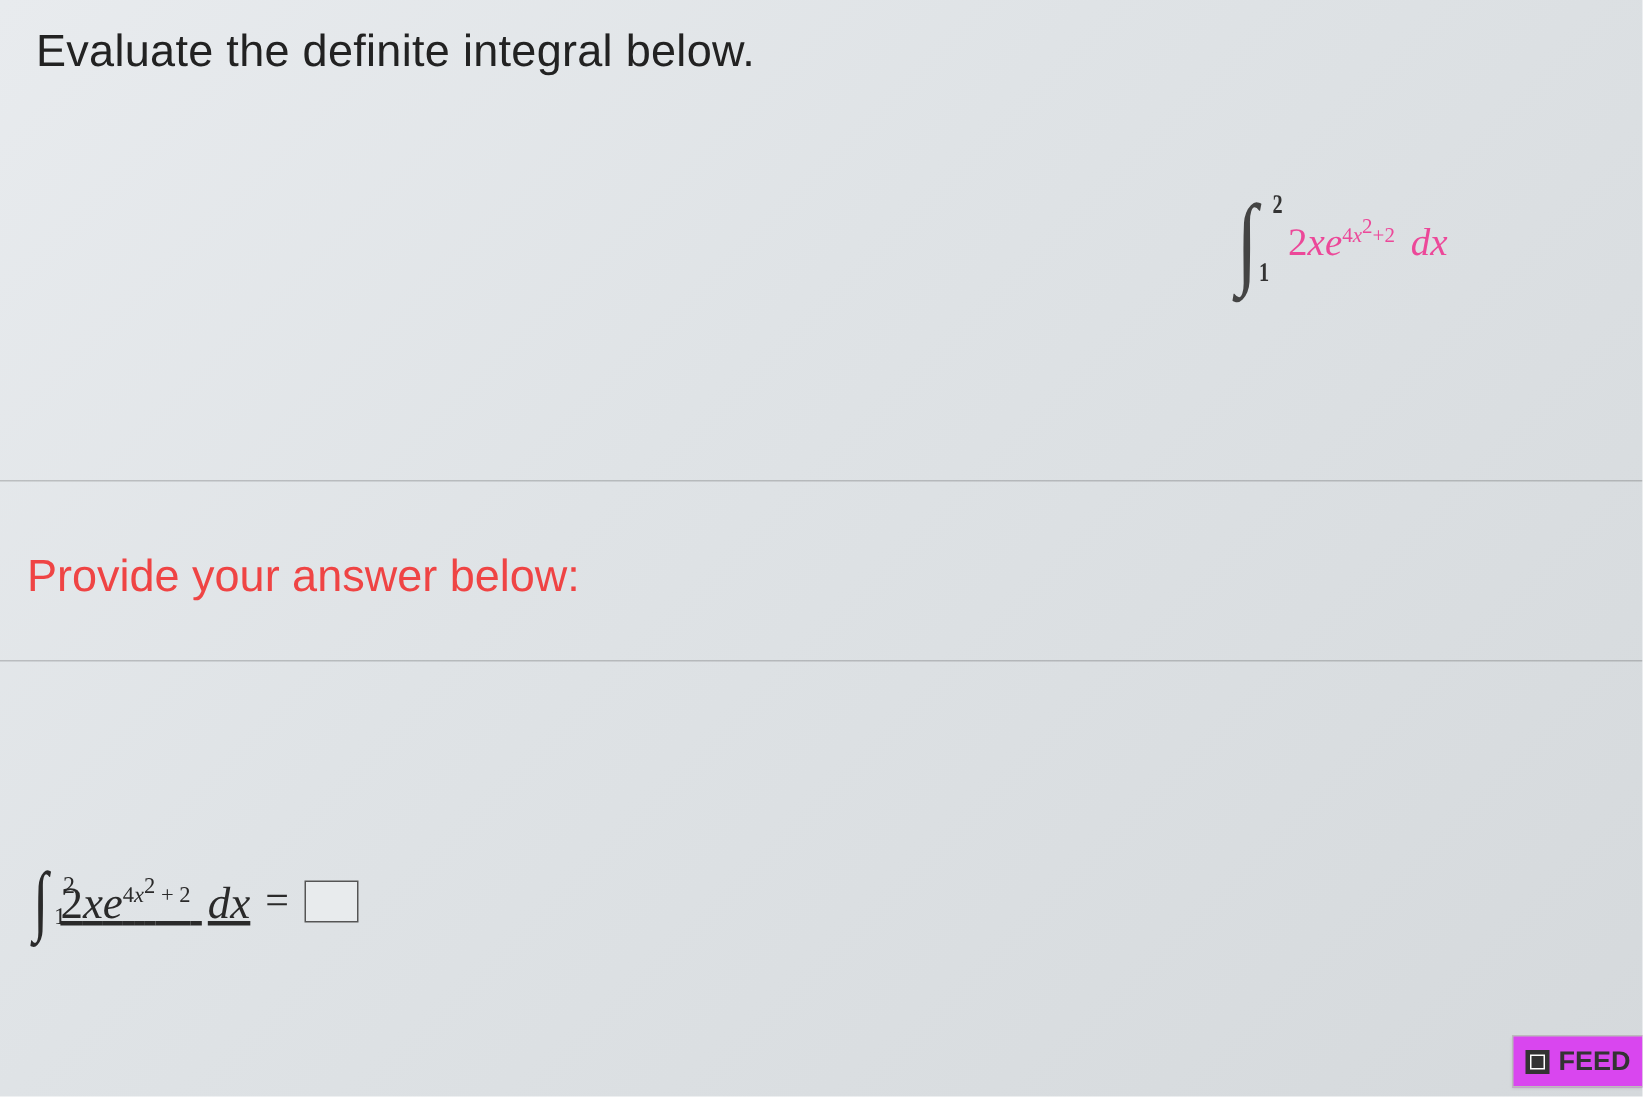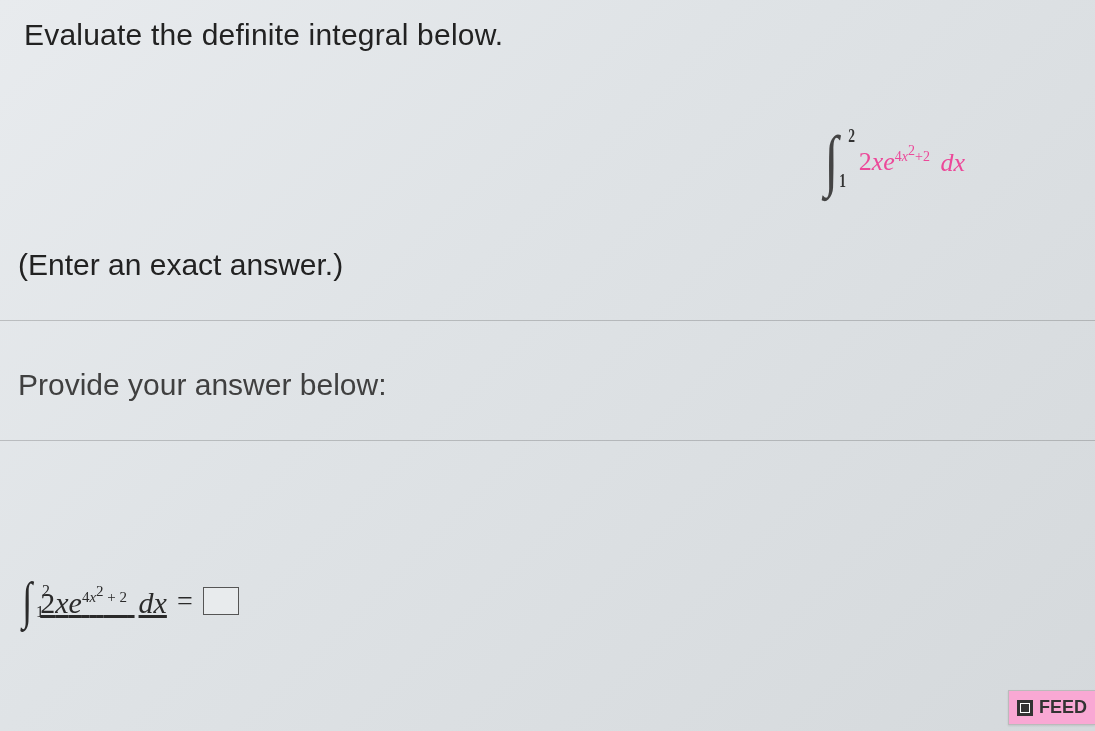--- a/index.html
+++ b/index.html
@@ -72,21 +72,21 @@
     left: 0; right: 0;
     top: 320px;
     height: 1px;
     background: rgba(0,0,0,0.18);
   }
   .provide-line {
     position: absolute;
     left: 18px;
     top: 368px;
     font-size: 30px;
-    color: #404040;
+    color: #ef4444;
   }
   .divider2 {
     position: absolute;
     left: 0; right: 0;
     top: 440px;
     height: 1px;
     background: rgba(0,0,0,0.18);
   }
   .answer-row {
     position: absolute;
@@ -130,21 +130,21 @@
     width: 36px;
     height: 28px;
     border: 1.5px solid #555;
     background: rgba(255,255,255,0.3);
     vertical-align: middle;
   }
   .feed-btn {
     position: absolute;
     right: 0;
     bottom: 6px;
-    background: #f9a8d4;
+    background: #d946ef;
     border: 1px solid #bbb;
     border-right: none;
     padding: 6px 8px 6px 8px;
     font-size: 18px;
     font-weight: 700;
     color: #333;
     display: flex;
     align-items: center;
     gap: 6px;
     box-shadow: 0 1px 2px rgba(0,0,0,0.1);
@@ -173,21 +173,20 @@
     <span class="intsym">∫
       <span class="lim-upper">2</span>
       <span class="lim-lower">1</span>
     </span>
     <span class="integrand">
       <span class="coef">2</span><span>x</span><span>e</span><sup><span>4</span><span style="font-style:italic">x</span><sup>2</sup><span>+2</span></sup>
       <span style="font-style:italic; margin-left:4px">dx</span>
     </span>
   </div>
 
-  <div class="note-line">(Enter an exact answer.)</div>
 
   <div class="divider1"></div>
 
   <div class="provide-line">Provide your answer below:</div>
 
   <div class="divider2"></div>
 
   <div class="answer-row">
     <span class="answer-int">
       <span class="aint">∫</span>

